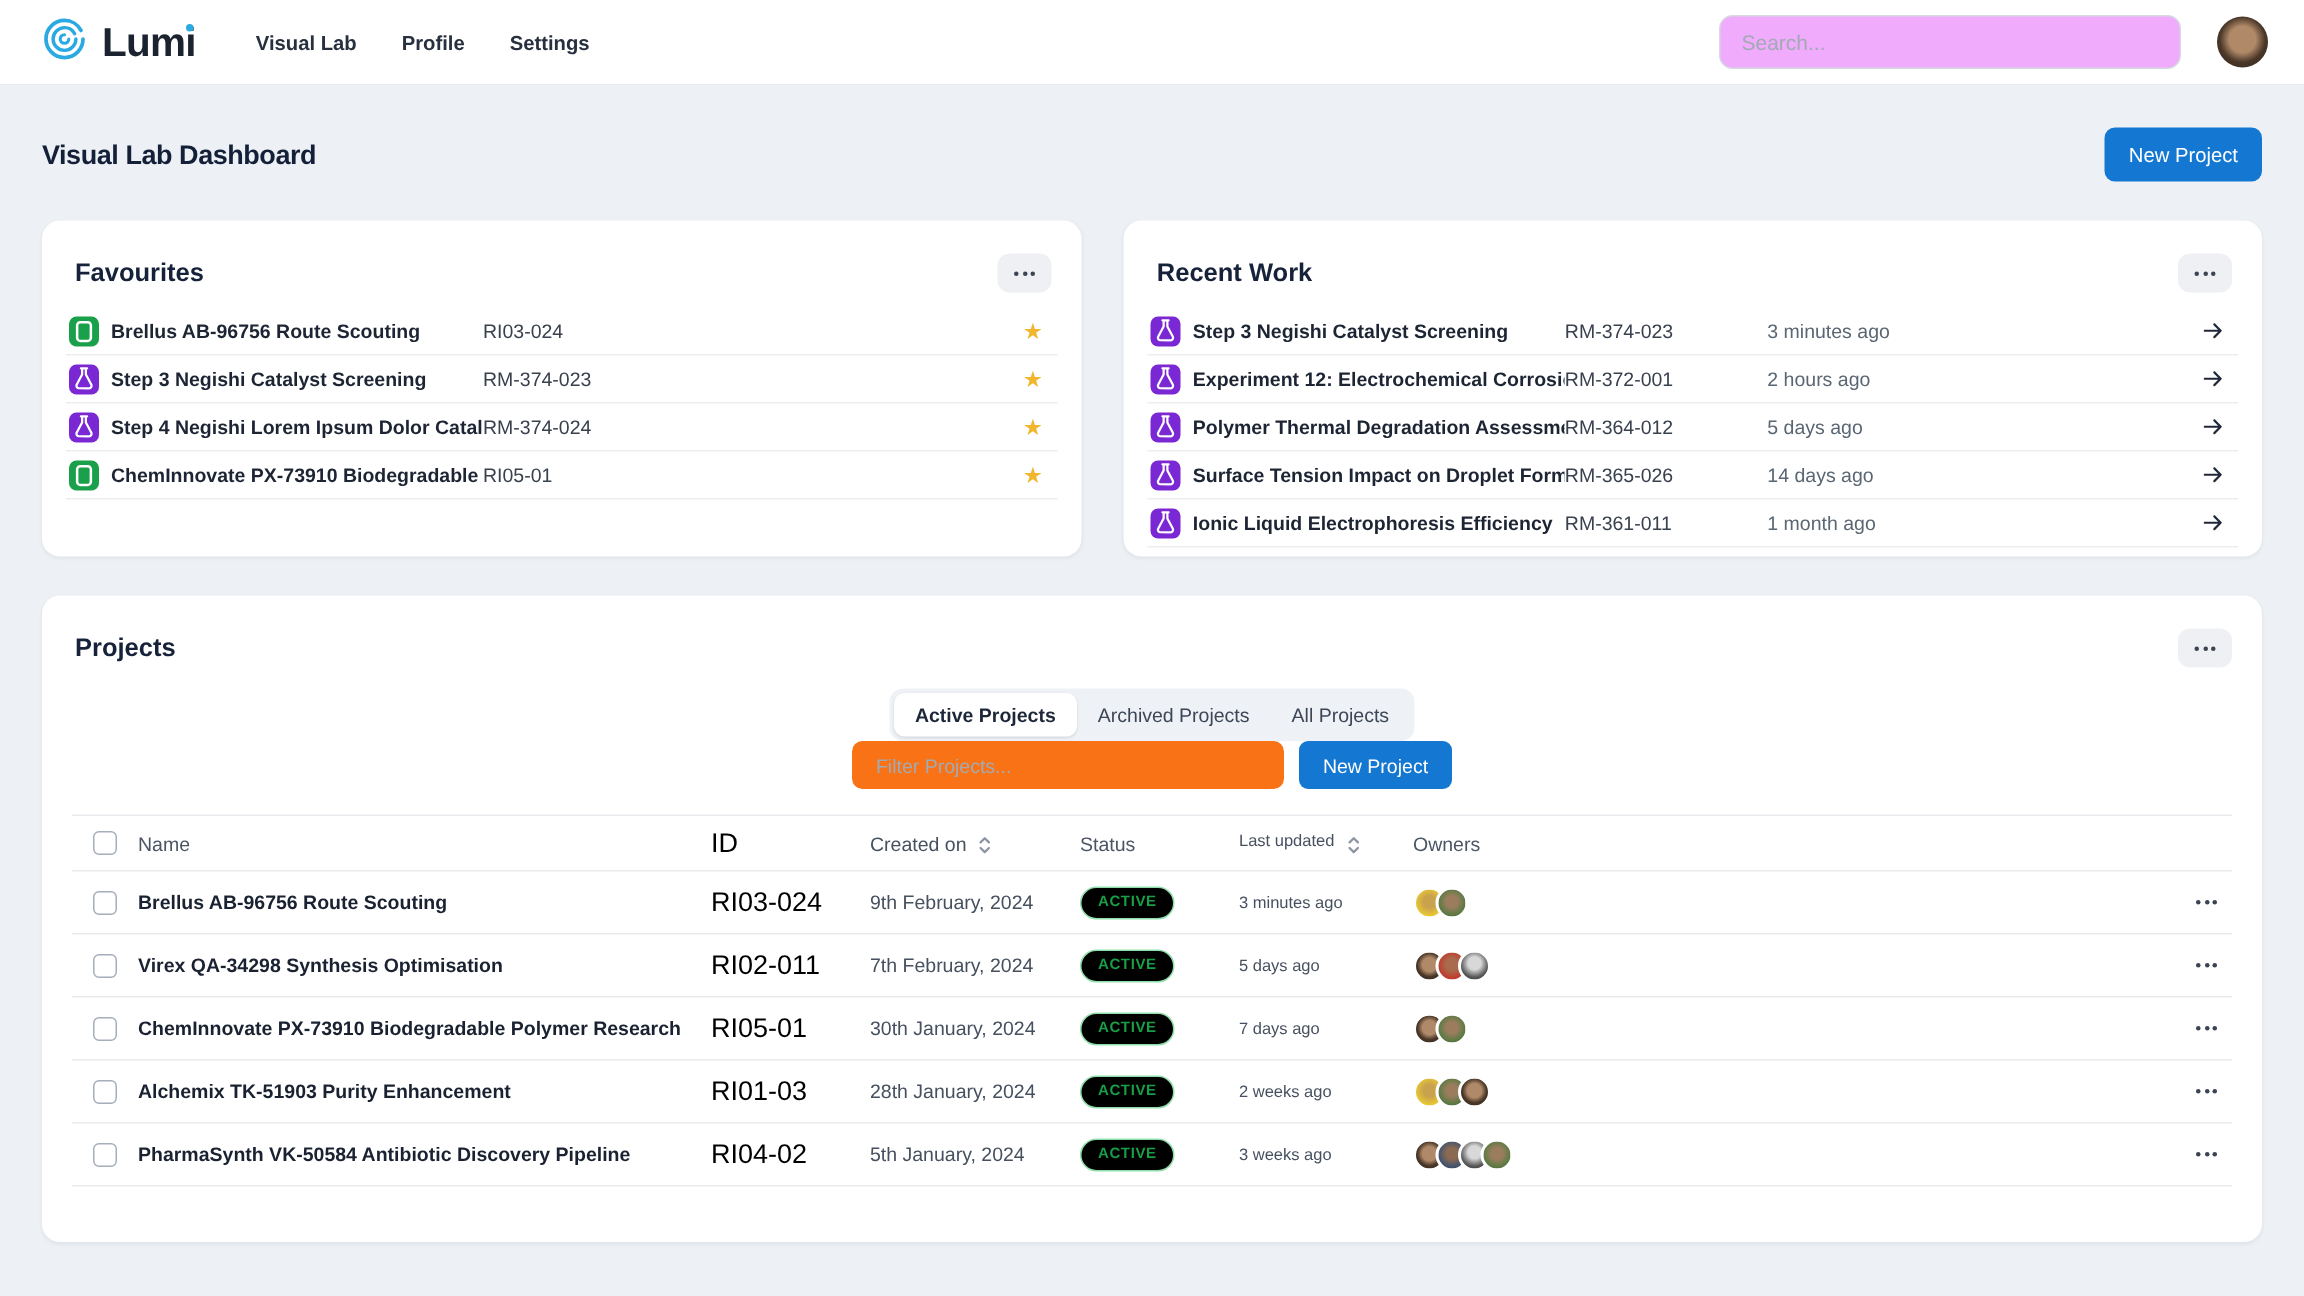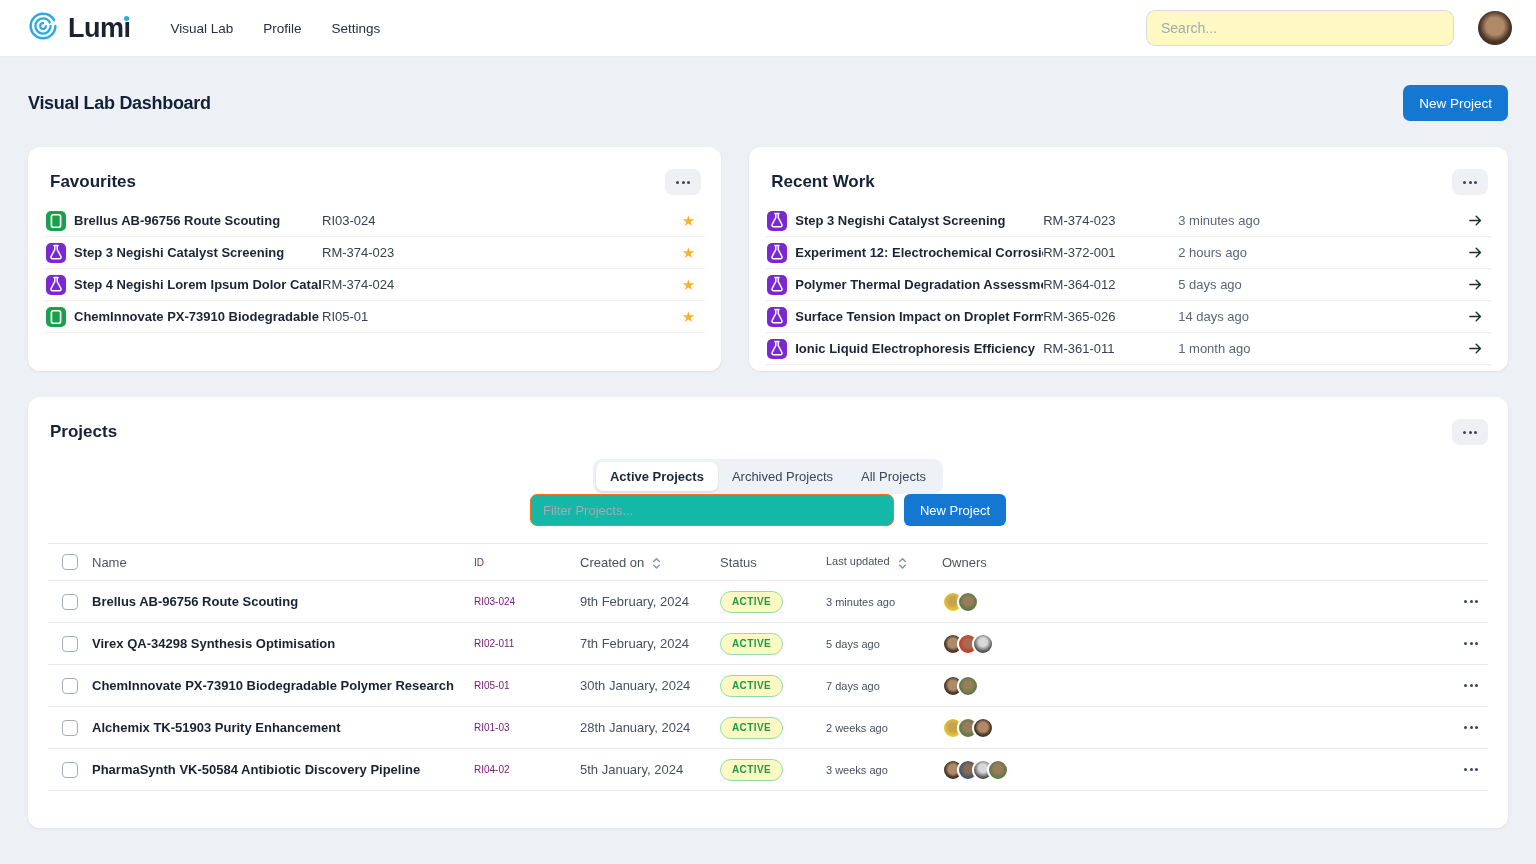--- a/index.html
+++ b/index.html
@@ -12,25 +12,25 @@
 
   
   .topbar {
     height: 57px; background: #ffffff; border-bottom: 1px solid #e7eaee;
     display: flex; align-items: center; padding: 0 24px;
   }
   .logo { display: flex; align-items: center; gap: 6px; cursor: pointer; }
   .logo-text { font-size: 27px; font-weight: 700; letter-spacing: -0.5px; color: #1c2330; position: relative; }
   .logo-text::after { content:""; position:absolute; width:5px; height:5px; border-radius:50%; background:#2aa9e2; right:2px; top:3px; }
   .nav { display: flex; gap: 30px; margin-left: 40px; }
-  .nav a { font-size: 13.5px; font-weight: 400; color: #27303f; text-decoration: none; cursor: pointer; }
+  .nav a { font-size: 13.5px; font-weight: 700; color: #27303f; text-decoration: none; cursor: pointer; }
   .topbar-right { margin-left: auto; display: flex; align-items: center; gap: 24px; }
   .search-box {
     width: 308px; height: 36px; border: 1px solid #d5dae1; border-radius: 9px;
-    background: #fef9c3; font-size: 14px; color: #39414e; padding: 0 14px; outline: none;
+    background: #f0abfc; font-size: 14px; color: #39414e; padding: 0 14px; outline: none;
     font-family: "Liberation Sans", sans-serif;
   }
   .search-box::placeholder { color: #a2aab4; }
   .avatar { border-radius: 50%; display: inline-block; }
   .avatar.big { width: 34px; height: 34px; }
   .av-w   { background: radial-gradient(circle at 50% 45%, #b08968 35%, #4a3728 60%, #2c211b 100%); }
   .av-y   { background: radial-gradient(circle at 50% 45%, #c9a24e 30%, #e8c832 70%, #8a9a5b 100%); }
   .av-g   { background: radial-gradient(circle at 50% 45%, #9b7d5e 28%, #5d7a44 65%, #3f5d3a 100%); }
   .av-r   { background: radial-gradient(circle at 50% 45%, #a96a4d 30%, #c0392b 70%, #6e1f1a 100%); }
   .av-m   { background: radial-gradient(circle at 50% 40%, #d8d8d8 30%, #5a5a5a 65%, #1f1f1f 100%); }
@@ -85,47 +85,47 @@
   .projects-card { margin-top: 26px; padding: 16px 16px 20px 16px; }
   .proj-toolbar { display: flex; align-items: center; justify-content: space-between; margin: 12px 4px 14px 4px; flex-direction: column; }
   .tabs { background: #eef1f6; border-radius: 9px; padding: 3px; display: inline-flex; }
   .tab {
     font-size: 13px; color: #3c4656; padding: 7px 14px; border-radius: 7px; border: none;
     background: transparent; cursor: pointer; font-family: "Liberation Sans", sans-serif; font-weight: 500;
   }
   .tab.active { background: #fff; font-weight: 700; color: #1d2739; box-shadow: 0 1px 2px rgba(16,24,40,.12); }
   .toolbar-right { display: flex; gap: 10px; }
   .filter-box {
-    width: 364px; height: 32px; border: 1px solid #f97316; border-radius: 7px; background: #14b8a6;
+    width: 288px; height: 32px; border: 4px solid #f97316; border-radius: 7px; background: #f97316;
     font-size: 13px; color: #39414e; padding: 0 12px; outline: none; font-family: "Liberation Sans", sans-serif;
   }
   .filter-box::placeholder { color: #a2aab4; }
   .btn-primary.small { height: 32px; border-radius: 6px; font-size: 13px; }
 
   .table { margin: 17px 4px; }
   .trow { display: flex; align-items: center; border-bottom: 1px solid #e8eaee; height: 42px; }
   .trow.head { height: 38px; border-top: 1px solid #e8eaee; }
   .cb-cell { width: 44px; display: flex; align-items: center; padding-left: 14px; }
   .cbx {
     appearance: none; -webkit-appearance: none; width: 16px; height: 16px; border: 1.5px solid #a6aeb9;
     border-radius: 4px; background: #fff; cursor: pointer; margin: 0;
   }
   .c-name { width: 382px; font-size: 13px; }
   .trow.head .c-name, .th { color: #4b5563; font-weight: 500; font-size: 13px; }
   .trow:not(.head) .c-name { font-weight: 700; color: #1a2232; }
-  .c-id { width: 106px; font-size: 10px; color: #701a75; }
+  .c-id { width: 106px; font-size: 18px; color: #000000; }
   .c-created { width: 140px; font-size: 13px; color: #47505f; display: flex; align-items: center; gap: 6px; }
   .c-status { width: 106px; }
   .c-updated { width: 116px; font-size: 11px; color: #47505f; display: flex; align-items: flex-start; gap: 6px; }
   .c-owners { flex: 1; display: flex; align-items: center; }
   .c-owners .avatar { width: 22px; height: 22px; border: 2px solid #fff; margin-left: -7px; }
   .c-owners .avatar:first-child { margin-left: 0; }
   .badge {
     display: inline-block; font-size: 10px; font-weight: 700; letter-spacing: .4px; color: #179e47;
-    background: #fef9c3; border: 1px solid #8fdfab; border-radius: 999px; padding: 4.5px 11px;
+    background: #000000; border: 1px solid #8fdfab; border-radius: 999px; padding: 4.5px 11px;
   }
   .row-menu { background: none; border: none; cursor: pointer; display: flex; gap: 2.5px; padding: 6px 10px 6px 6px; margin-left: auto; }
   .sort-icon { display: inline-flex; flex-direction: column; line-height: 0; cursor: pointer; }
 </style>
 </head>
 <body>
 
 <svg width="0" height="0" style="position:absolute">
   <defs>
     <g id="ic-doc">

